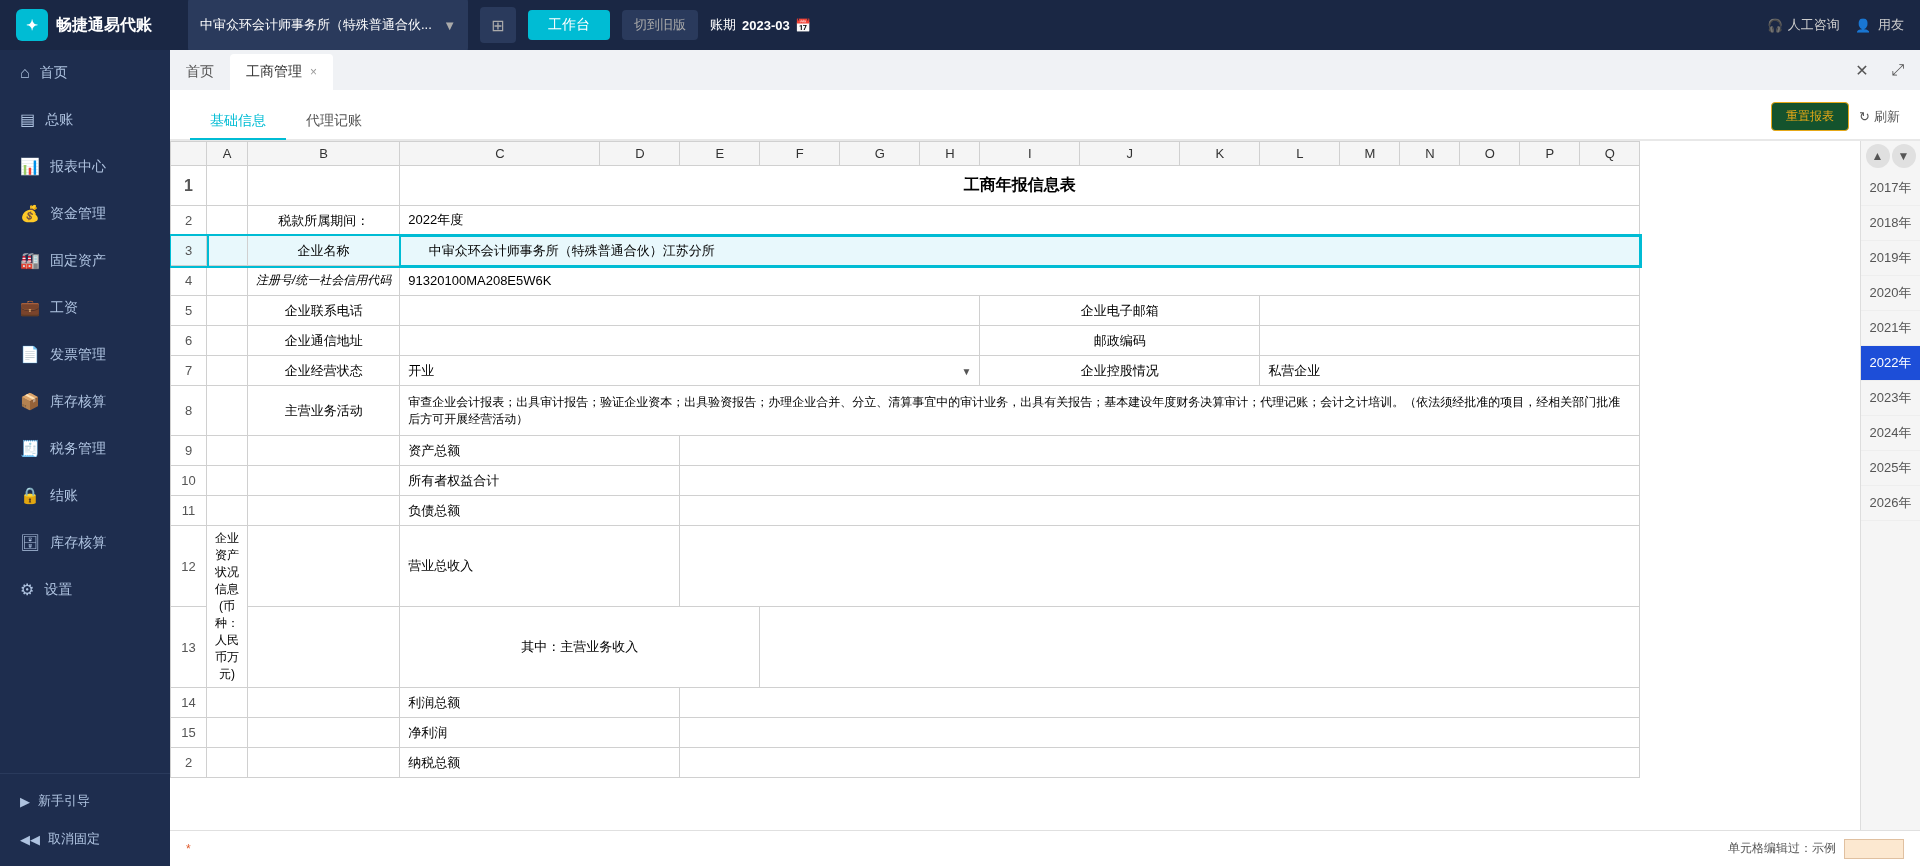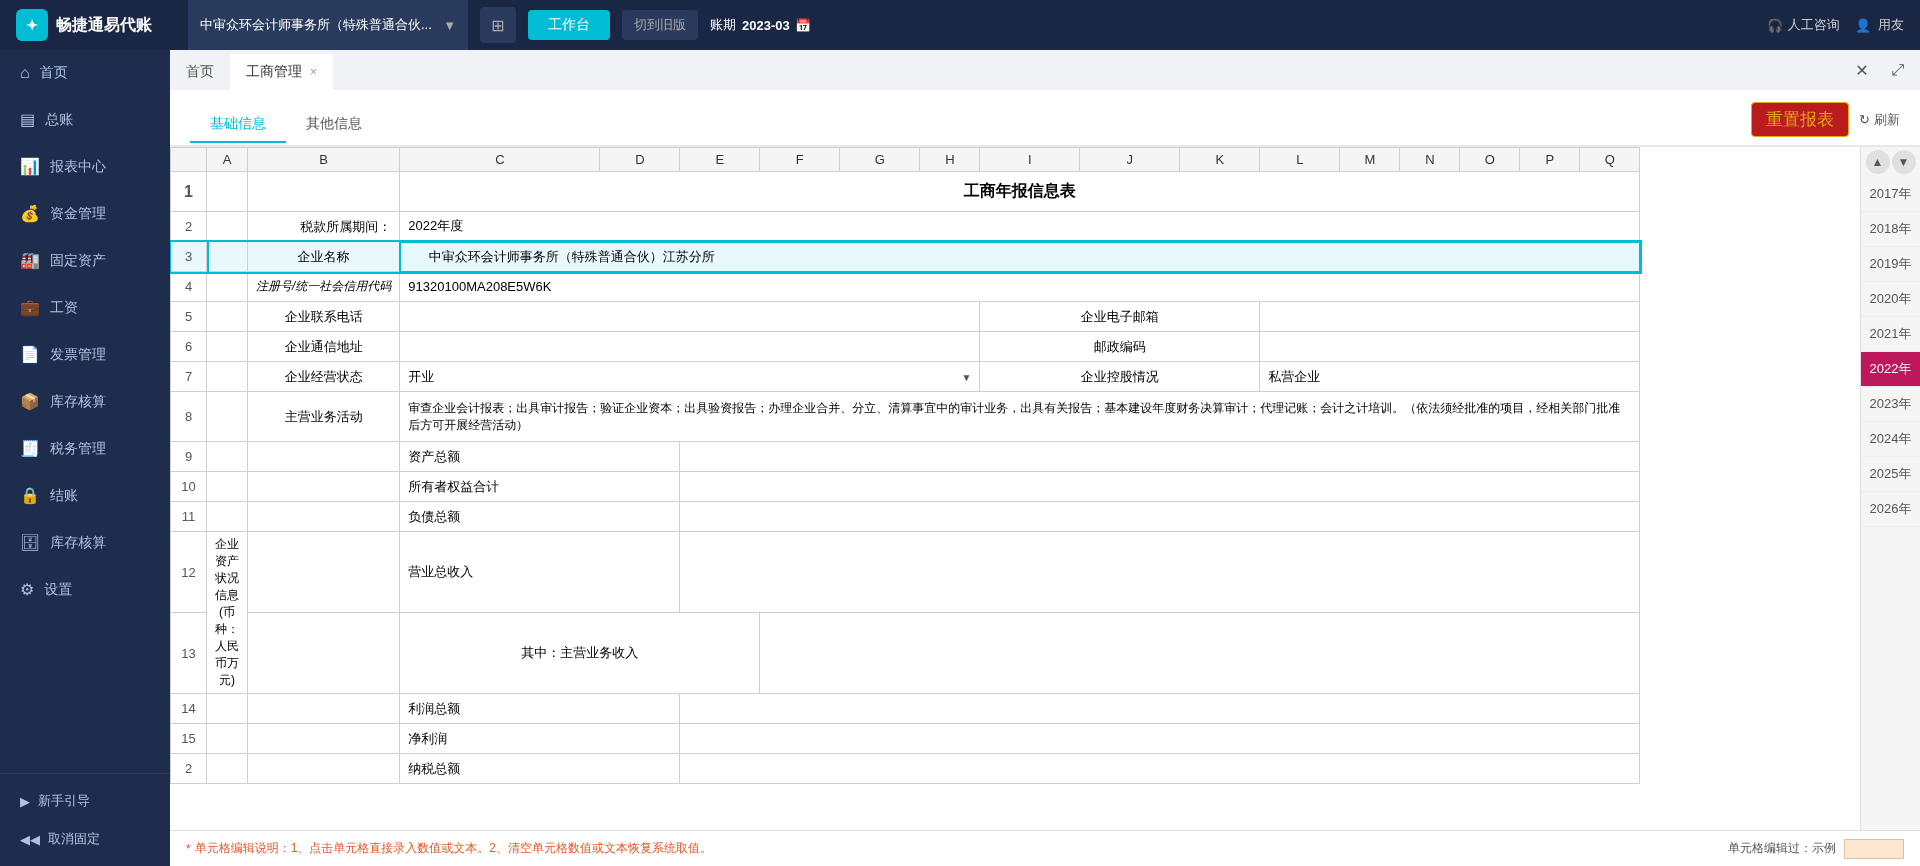--- a/index.html
+++ b/index.html
@@ -233,24 +233,24 @@
     .sub-tab-actions {
       margin-left: auto;
       display: flex;
       align-items: center;
       gap: 10px;
       padding-bottom: 8px;
     }
     .reset-btn {
       border: 1px solid #e6a817;
       color: #e6a817;
-      background: #b91c1c;
+      background: #14532d;
       border-radius: 4px;
       padding: 5px 14px;
-      font-size: 17px;
+      font-size: 12px;
       cursor: pointer;
     }
     .refresh-btn {
       display: flex;
       align-items: center;
       gap: 4px;
       color: #555;
       font-size: 13px;
       cursor: pointer;
     }
@@ -298,21 +298,21 @@
     }
     .year-item {
       padding: 8px 4px;
       text-align: center;
       font-size: 13px;
       color: #555;
       cursor: pointer;
       border-bottom: 1px solid #eee;
     }
     .year-item.active {
-      background: #be185d;
+      background: #1d4ed8;
       color: white;
     }
 
     
     .table-scroll {
       flex: 1;
       overflow: auto;
       position: relative;
     }
     .table-scroll::-webkit-scrollbar { height: 10px; width: 10px; }
@@ -524,21 +524,21 @@
           <div class="win-btn">✕</div>
           <div class="win-btn">⤢</div>
         </div>
       </div>
     </div>
 
     <div class="main-content">
 
       <div class="sub-tabs">
         <div class="sub-tab active">基础信息</div>
-        <div class="sub-tab">其他信息</div>
+        <div class="sub-tab">代理记账</div>
         <div class="sub-tab-actions">
           <button class="reset-btn">重置报表</button>
           <div class="refresh-btn">
             <span>↻</span>
             <span>刷新</span>
           </div>
         </div>
       </div>
 
       <div class="spreadsheet-container">
@@ -572,21 +572,21 @@
                 <tr class="title-row">
                   <td class="row-num">1</td>
                   <td></td>
                   <td></td>
                   <td colspan="15" style="text-align:center;font-size:16px;font-weight:bold;">工商年报信息表</td>
                 </tr>
 
                 <tr class="data-row">
                   <td class="row-num">2</td>
                   <td></td>
-                  <td style="text-align:right;">税款所属期间：</td>
+                  <td style="text-align:center;">税款所属期间：</td>
                   <td colspan="15">2022年度</td>
                 </tr>
 
                 <tr class="data-row" style="outline: 2px solid #00bcd4;">
                   <td class="row-num" style="background:#e8f8fc;outline:2px solid #00bcd4;">3</td>
                   <td style="text-align:center;background:#e8f8fc;"></td>
                   <td style="text-align:center;background:#e8f8fc;">企业名称</td>
                   <td colspan="15" style="background:#e8f8fc;border:2px solid #00bcd4;padding-left:28px;">中审众环会计师事务所（特殊普通合伙）江苏分所</td>
                 </tr>
 
@@ -714,21 +714,20 @@
           <div class="year-item active">2022年</div>
           <div class="year-item">2023年</div>
           <div class="year-item">2024年</div>
           <div class="year-item">2025年</div>
           <div class="year-item">2026年</div>
         </div>
       </div>
 
       <div class="bottom-bar">
         <span class="hint">*</span>
-        <span class="hint">单元格编辑说明：1、点击单元格直接录入数值或文本。2、清空单元格数值或文本恢复系统取值。</span>
         <div class="bottom-bar-right">
           <span>单元格编辑过：示例</span>
           <div class="example-cell"></div>
         </div>
       </div>
 
     </div>
   </div>
 </div>
 

